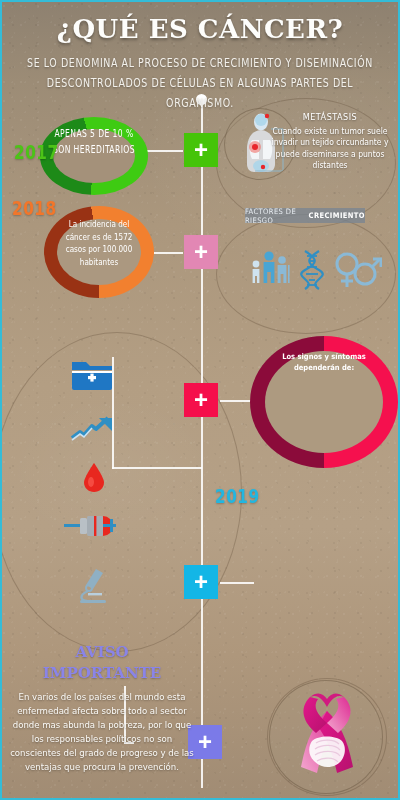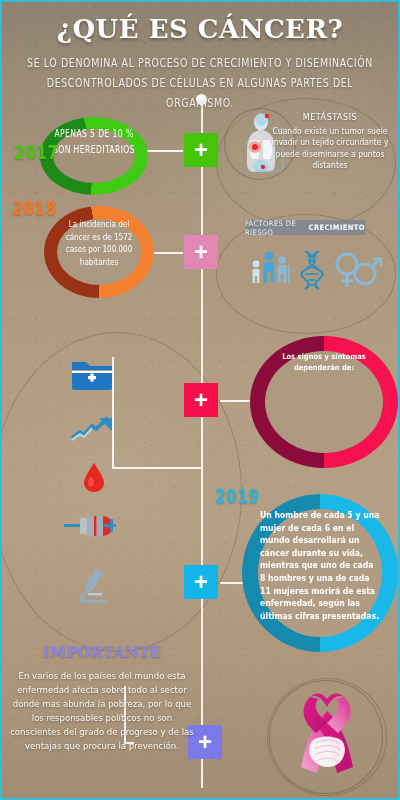--- a/index.html
+++ b/index.html
@@ -85,21 +85,21 @@
 
   
   .block-txt { position:absolute; z-index:5; color:#fff; text-align:center;
     font-family:"DejaVu Sans Condensed","Liberation Sans", sans-serif;
     text-shadow:0 1px 2px rgba(0,0,0,.35);}
 
   #metastasis { width:120px; left:268px; top:110px; font-size:8.5px; line-height:11.5px; }
   #metastasis .mt { font-size:9px; letter-spacing:.5px; display:block; margin-bottom:2px;}
 
   #riskbar {
-    position:absolute; left:243px; top:218px; width:120px; height:15px; z-index:5;
+    position:absolute; left:243px; top:206px; width:120px; height:15px; z-index:5;
     background:rgba(120,132,145,.75); display:flex; align-items:center; justify-content:center;
     font-family:"DejaVu Sans Condensed","Liberation Sans", sans-serif;
     font-size:7.5px; letter-spacing:.4px; color:#e9eef2;
   }
   #riskbar b { color:#fff; margin-left:3px;}
   #riskicons { position:absolute; left:243px; top:244px; width:140px; height:46px; z-index:5;
     display:flex; align-items:flex-end; justify-content:space-around; }
 
   #aviso {
     position:absolute; left:8px; top:640px; width:184px; z-index:5; text-align:center;
@@ -185,26 +185,20 @@
 
   <div class="donut" style="left:248px; top:334px; width:148px; height:132px;
        background:conic-gradient(from 180deg, #8b0b3a 0deg 180deg, #f5104e 180deg 360deg);">
     <div class="hole" style="width:118px; height:102px; background:#ad9a80;">
       <div class="ring-txt" style="font-size:7.5px; line-height:11px; padding:0 3px;">
         <div style="font-weight:bold;">Los signos y síntomas dependerán de:</div>
       </div>
     </div>
   </div>
 
-  <div class="donut" style="left:240px; top:492px; width:156px; height:158px;
-       background:conic-gradient(from 180deg, #1689ae 0deg 180deg, #1ab8e8 180deg 360deg);">
-    <div class="hole" style="width:124px; height:128px; background:#b09c82;">
-      <div class="ring-txt" style="font-size:8.6px; line-height:12.6px; font-weight:bold; padding:0 2px; text-align:left;">Un hombre de cada 5 y una mujer de cada 6 en el mundo desarrollará un cáncer durante su vida, mientras que uno de cada 8 hombres y una de cada 11 mujeres morirá de esta enfermedad, según las últimas cifras presentadas.</div>
-    </div>
-  </div>
 
   <div class="photo-circle" style="left:222px; top:106px; width:72px; height:72px; background:rgba(169,152,127,.35);">
     <svg width="72" height="72" viewBox="0 0 72 72">
       <ellipse cx="36" cy="13" rx="7" ry="8.5" fill="#d7e7f2"></ellipse>
       <path d="M36 21 C27 22 23 28 22 38 L22 55 C22 60 25 63 29 63 L43 63 C47 63 50 60 50 55 L50 38 C49 28 45 22 36 21 Z" fill="#d8d9db"></path>
       <path d="M27 31 C24 34 24 45 27 50 L34 50 L34 31 Z" fill="#f3f6f8"></path>
       <path d="M45 31 C48 34 48 45 45 50 L38 50 L38 31 Z" fill="#f3f6f8"></path>
       <ellipse cx="36" cy="11" rx="6" ry="6" fill="#a9d5ea" opacity=".85"></ellipse>
       <ellipse cx="36" cy="57" rx="8" ry="6" fill="#a9d5ea" opacity=".85"></ellipse>
       <circle cx="30" cy="38" r="6" fill="#f0655c" opacity=".55"></circle>
@@ -297,20 +291,21 @@
     <svg width="40" height="38" viewBox="0 0 40 38">
       <path d="M22 2 l7 4 -10 16 -7 -4 z" fill="#8fb0c4"></path>
       <circle cx="15" cy="21" r="3" fill="none" stroke="#8fb0c4" stroke-width="2"></circle>
       <path d="M14 24 C5 28 6 33 13 34" fill="none" stroke="#8fb0c4" stroke-width="2.4"></path>
       <rect x="6" y="33" width="26" height="3" rx="1.5" fill="#8fb0c4"></rect>
       <rect x="14" y="26" width="14" height="2.4" fill="#b9cfdd"></rect>
     </svg>
   </div>
 
   <div id="aviso">
+    <div class="ah">AVISO</div>
     <div class="ah">IMPORTANTE</div>
     <div class="ab">En varios de los países del mundo esta enfermedad afecta sobre todo al sector donde mas abunda la pobreza, por lo que los responsables políticos no son conscientes del grado de progreso y de las ventajas que procura la prevención.</div>
   </div>
 
   <div class="photo-circle" style="left:267px; top:678px; width:114px; height:114px; background:rgba(169,152,127,.25);">
     <svg width="114" height="114" viewBox="0 0 114 114">
       <defs>
         <linearGradient id="pk" x1="0" y1="0" x2="1" y2="1">
           <stop offset="0" stop-color="#e2188b"></stop>
             <stop offset="1" stop-color="#b7116e"></stop>

